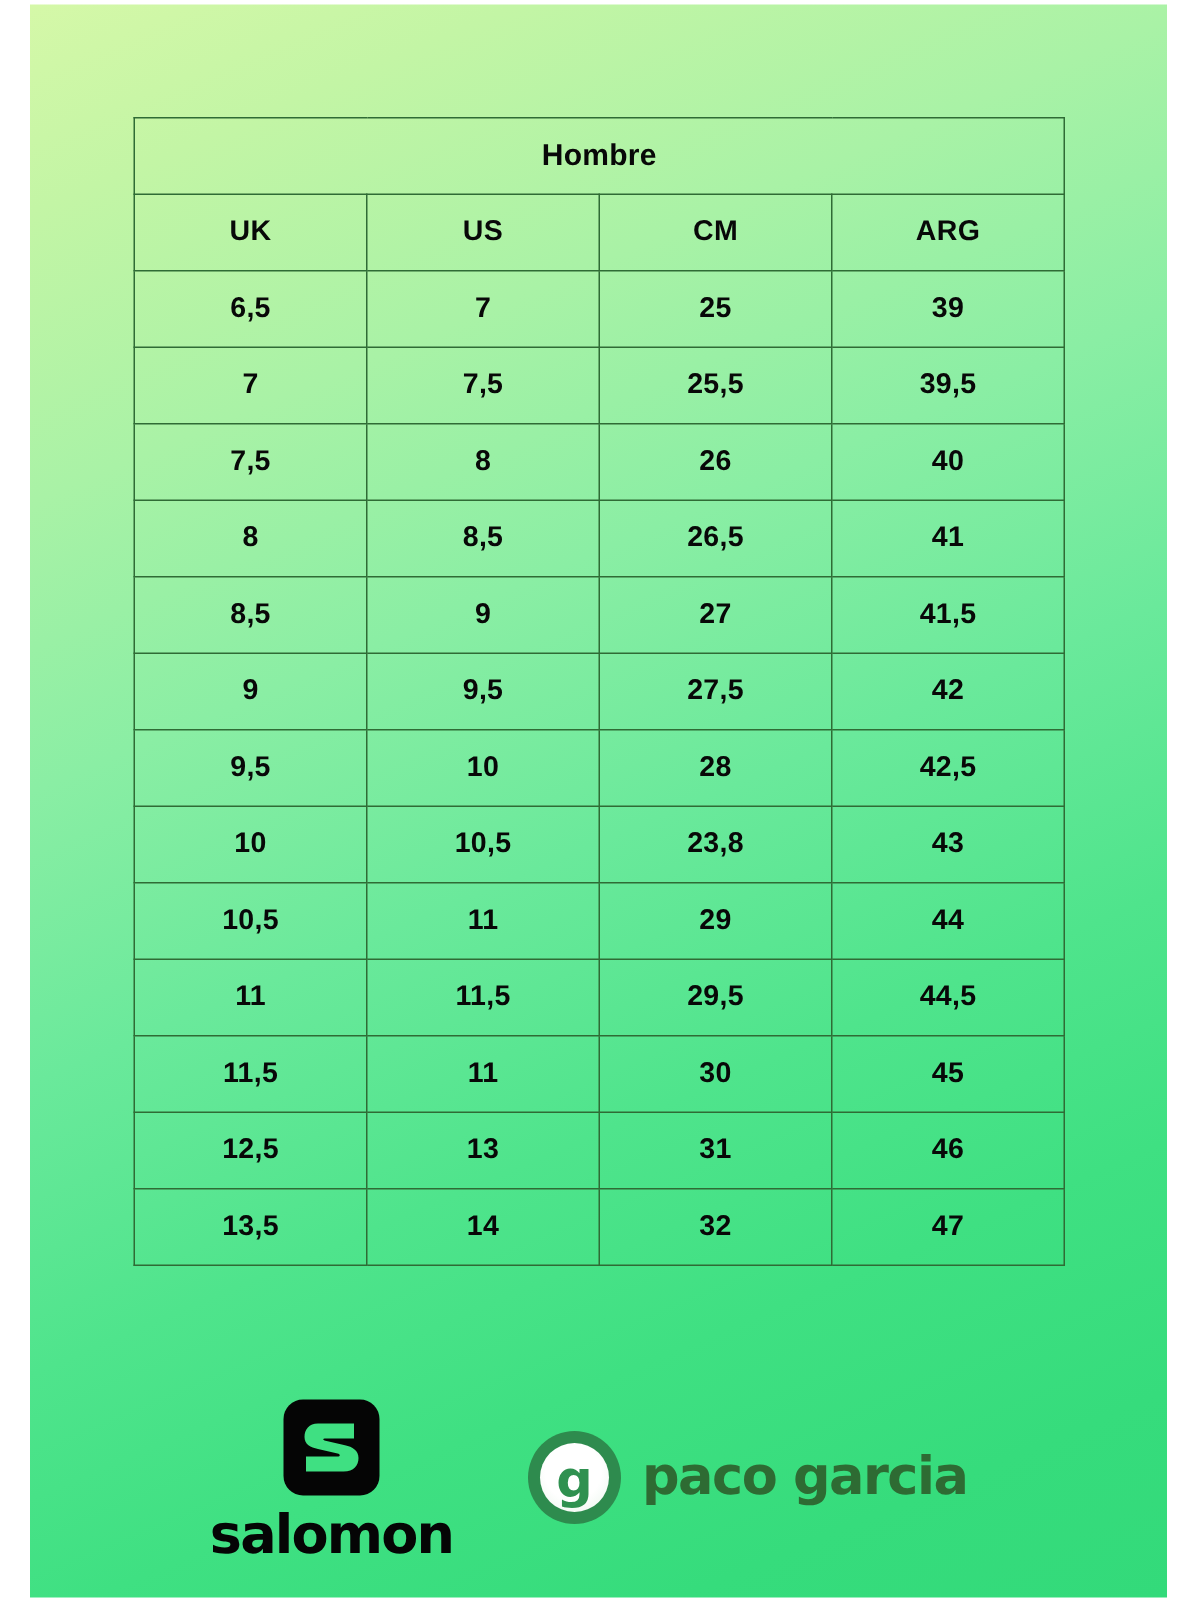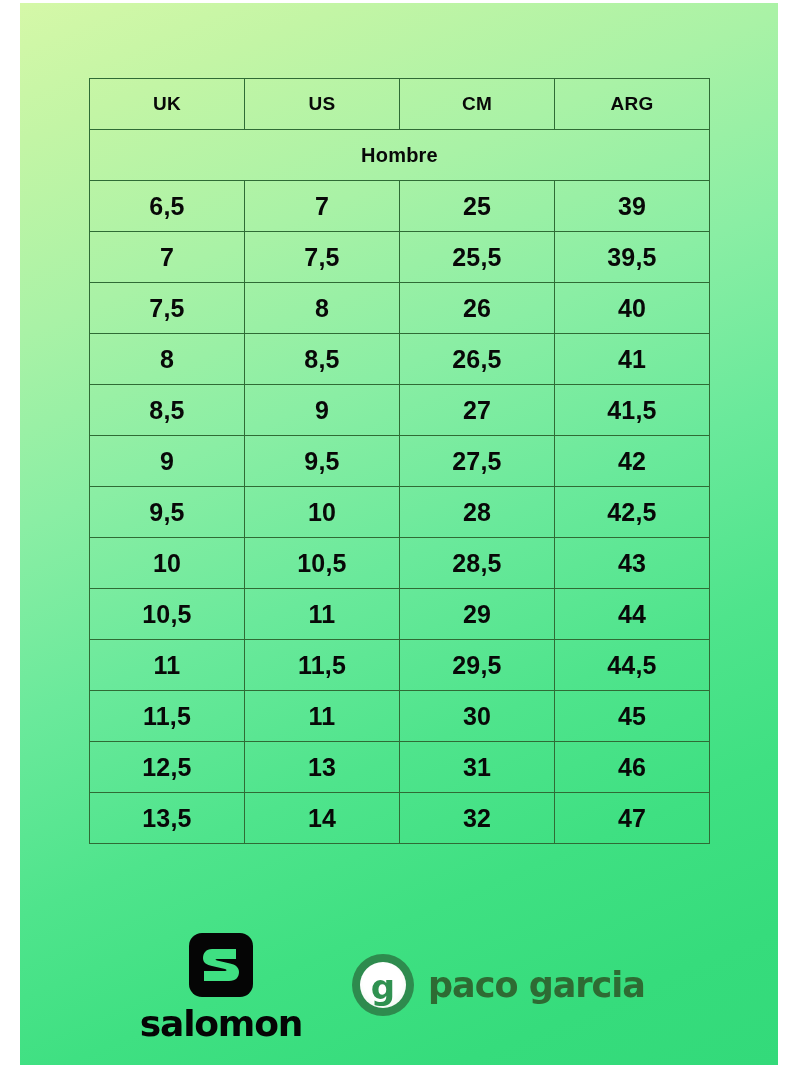--- a/index.html
+++ b/index.html
@@ -42,21 +42,21 @@
     border:1.4px solid #2f6b35;
     text-align:center;
     vertical-align:middle;
     height:51px;
     color:#080808;
     font-weight:bold;
     background:transparent;
   }
   .title-cell { font-size:20px; letter-spacing:.2px; }
   .head-cell  { font-size:19px; letter-spacing:.3px; }
-  .data-cell  { font-size:25px; letter-spacing:.2px; }
+  .data-cell  { font-size:19px; letter-spacing:.2px; }
 
   
   #logos {
     position:absolute;
     left:0; top:855px;
     width:758px; height:207px;margin-left:36px;
   }
 
   
   #salomon-logo {
@@ -117,28 +117,28 @@
   }
 </style>
 </head>
 <body>
 
 <div id="poster">
 
   <table id="size-table">
     <thead>
       <tr>
+        <th class="title-cell" colspan="4">Hombre</th>
+      </tr>
+      <tr>
         <th class="head-cell">UK</th>
         <th class="head-cell">US</th>
         <th class="head-cell">CM</th>
         <th class="head-cell">ARG</th>
       </tr>
-      <tr>
-        <th class="title-cell" colspan="4">Hombre</th>
-      </tr>
     </thead>
     <tbody>
       <tr>
         <td class="data-cell">6,5</td>
         <td class="data-cell">7</td>
         <td class="data-cell">25</td>
         <td class="data-cell">39</td>
       </tr>
       <tr>
         <td class="data-cell">7</td>
@@ -172,21 +172,21 @@
       </tr>
       <tr>
         <td class="data-cell">9,5</td>
         <td class="data-cell">10</td>
         <td class="data-cell">28</td>
         <td class="data-cell">42,5</td>
       </tr>
       <tr>
         <td class="data-cell">10</td>
         <td class="data-cell">10,5</td>
-        <td class="data-cell">28,5</td>
+        <td class="data-cell">23,8</td>
         <td class="data-cell">43</td>
       </tr>
       <tr>
         <td class="data-cell">10,5</td>
         <td class="data-cell">11</td>
         <td class="data-cell">29</td>
         <td class="data-cell">44</td>
       </tr>
       <tr>
         <td class="data-cell">11</td>

